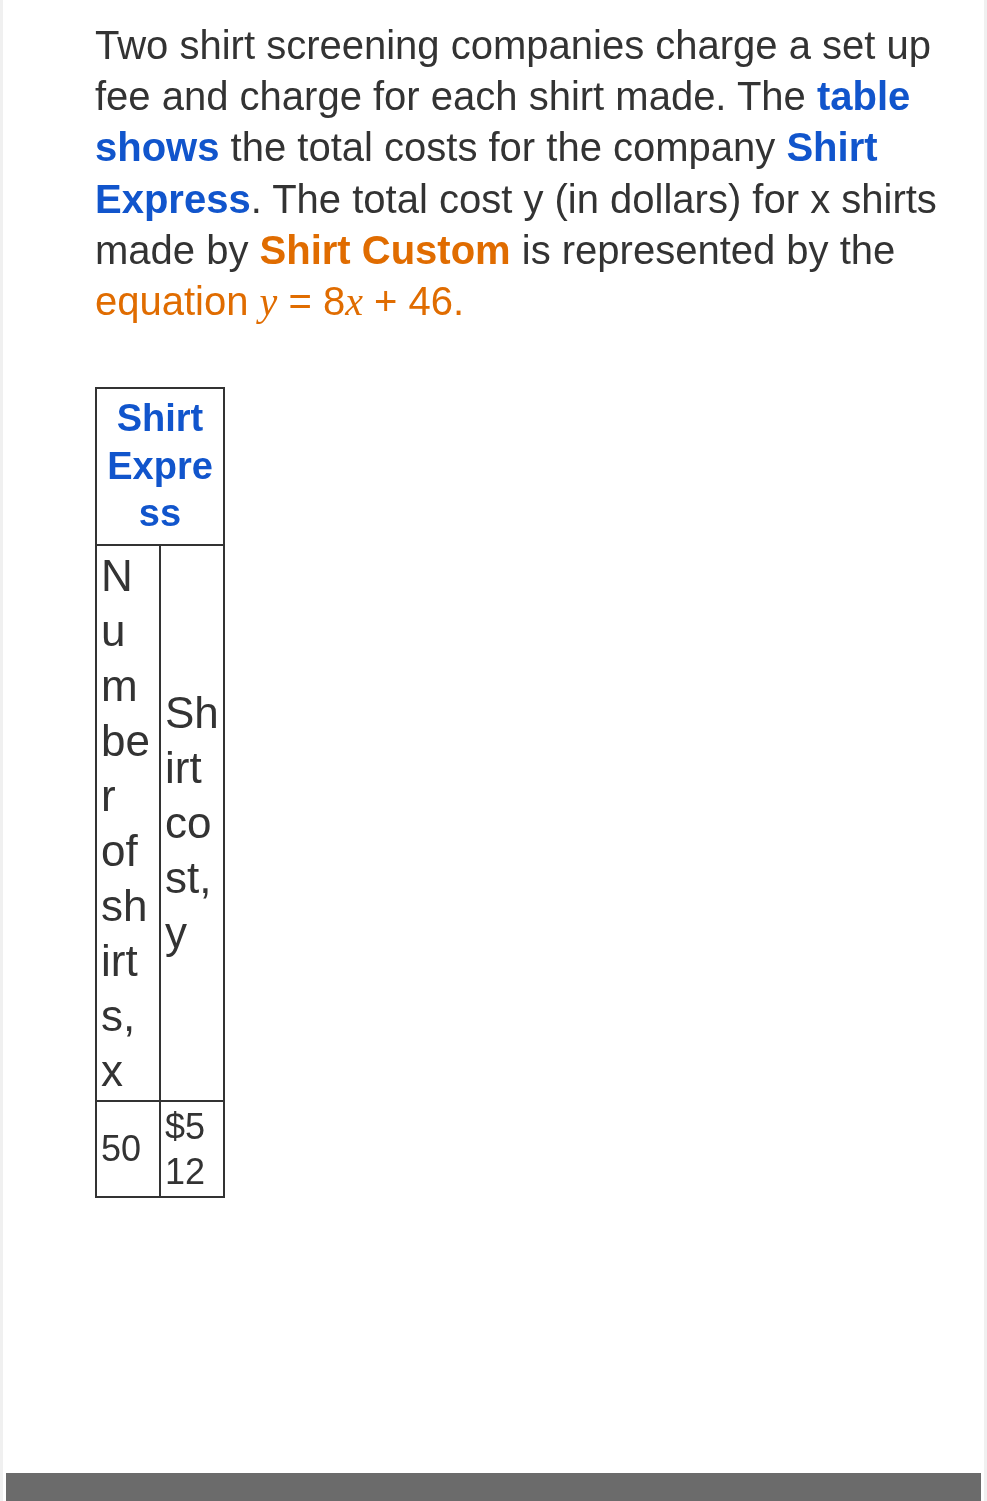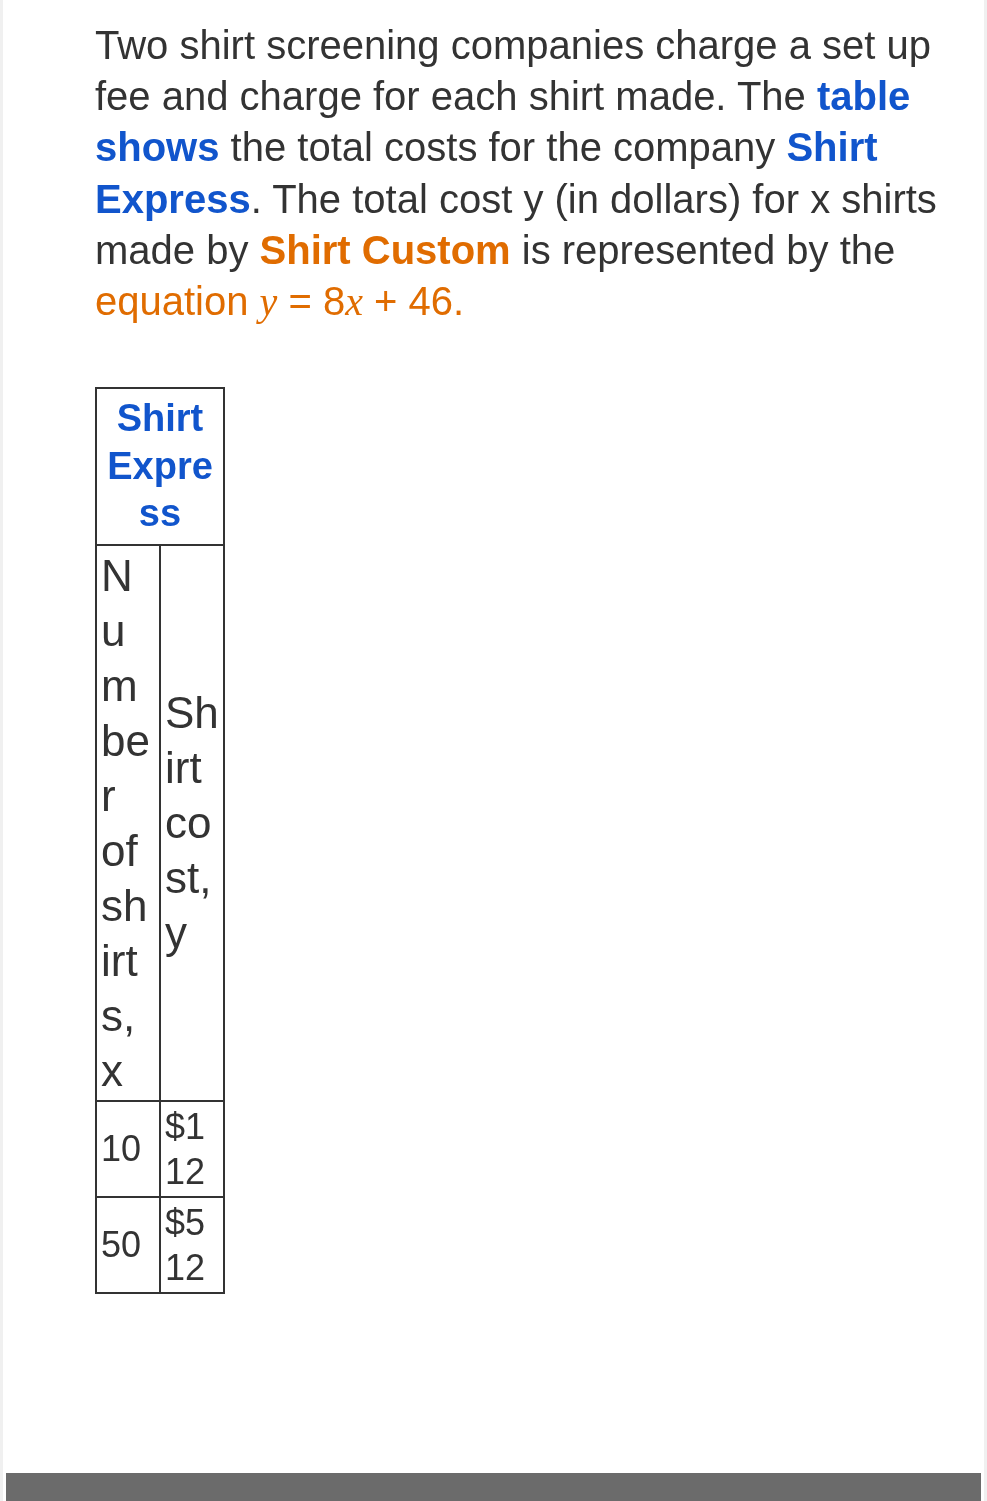--- a/index.html
+++ b/index.html
@@ -98,24 +98,20 @@
       <table class="data">
         <tbody>
             <tr>
           <th class="title" colspan="2">Shirt Express</th>
         </tr>
         <tr>
           <th class="colhead">Number of shirts, x</th>
           <th class="colhead">Shirt cost, y</th>
         </tr>
         <tr>
-          <td>10</td>
-          <td>$112</td>
-        </tr>
-        <tr>
           <td>50</td>
           <td>$512</td>
         </tr>
       </tbody>
         </table>
     </div>
 
   </div>
   <div class="bottom-bar"></div>
 </div>

